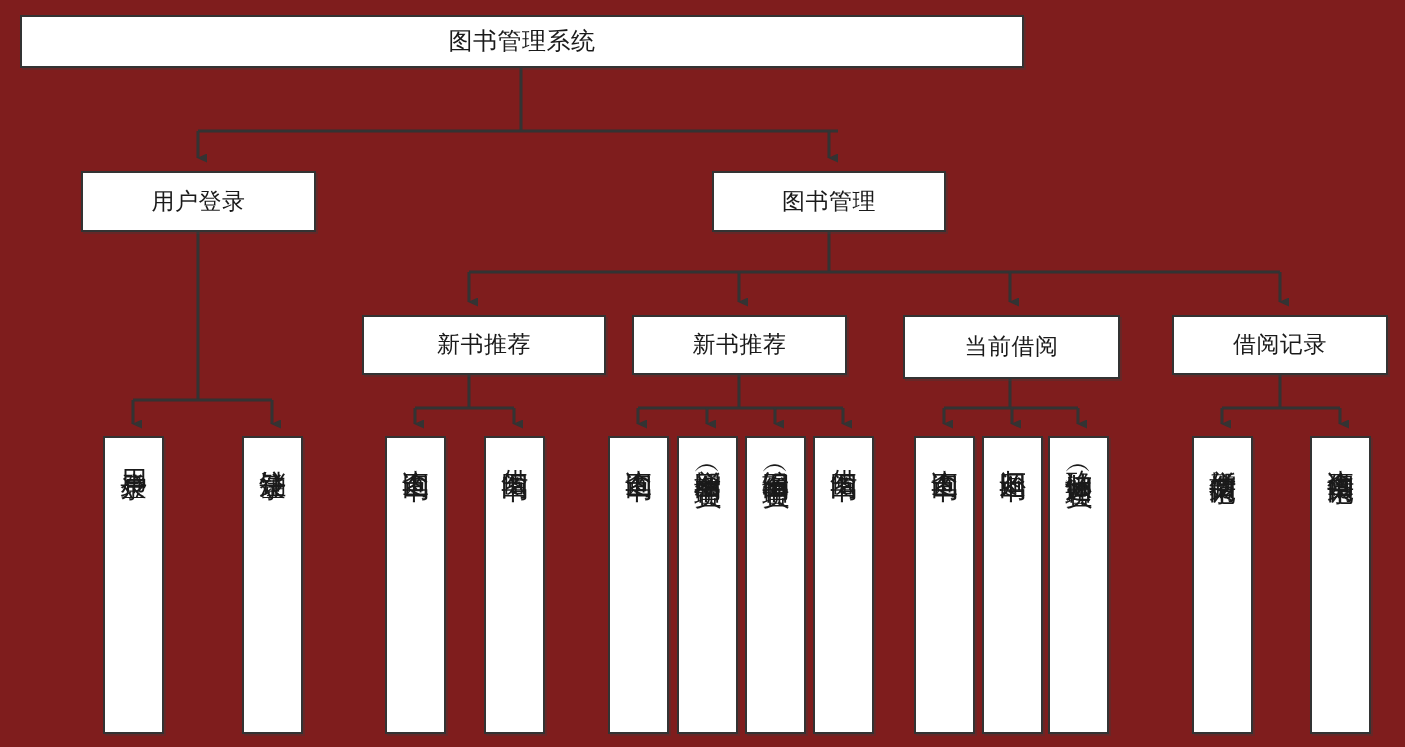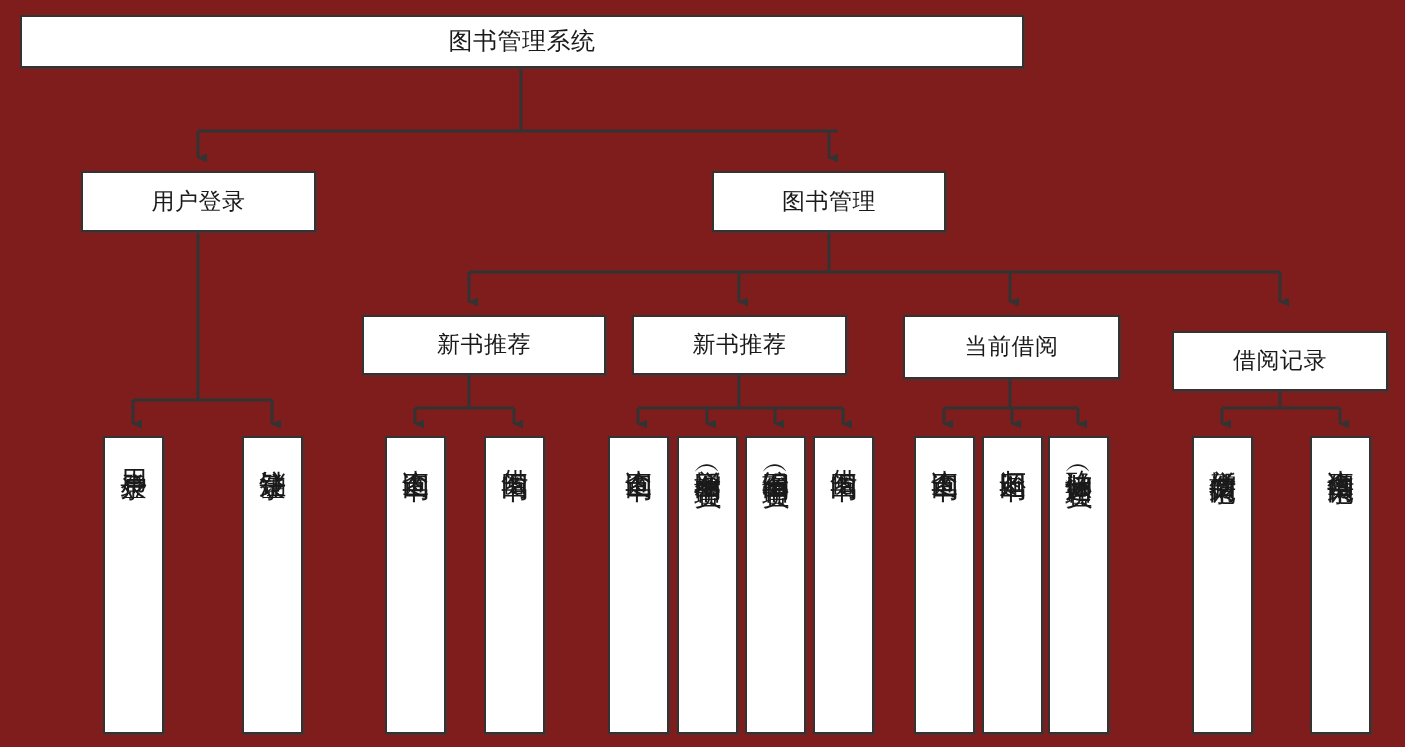--- a/index.html
+++ b/index.html
@@ -143,21 +143,21 @@
 
   <div class="node horiz" style="left:362px; top:315px; width:244px; height:60px;">
     <span class="node-label">新书推荐</span>
   </div>
   <div class="node horiz" style="left:632px; top:315px; width:215px; height:60px;">
     <span class="node-label">新书推荐</span>
   </div>
   <div class="node horiz" style="left:903px; top:315px; width:217px; height:64px;">
     <span class="node-label">当前借阅</span>
   </div>
-  <div class="node horiz" style="left:1172px; top:331px; width:216px; height:60px;">
+  <div class="node horiz" style="left:1172px; top:315px; width:216px; height:60px;">
     <span class="node-label">借阅记录</span>
   </div>
 
   <div class="node vert" style="left:103px; top:436px; width:61px; height:298px;">
     <span class="node-label">用户登录</span>
   </div>
   <div class="node vert" style="left:242px; top:436px; width:61px; height:298px;">
     <span class="node-label">注销登录</span>
   </div>
 

